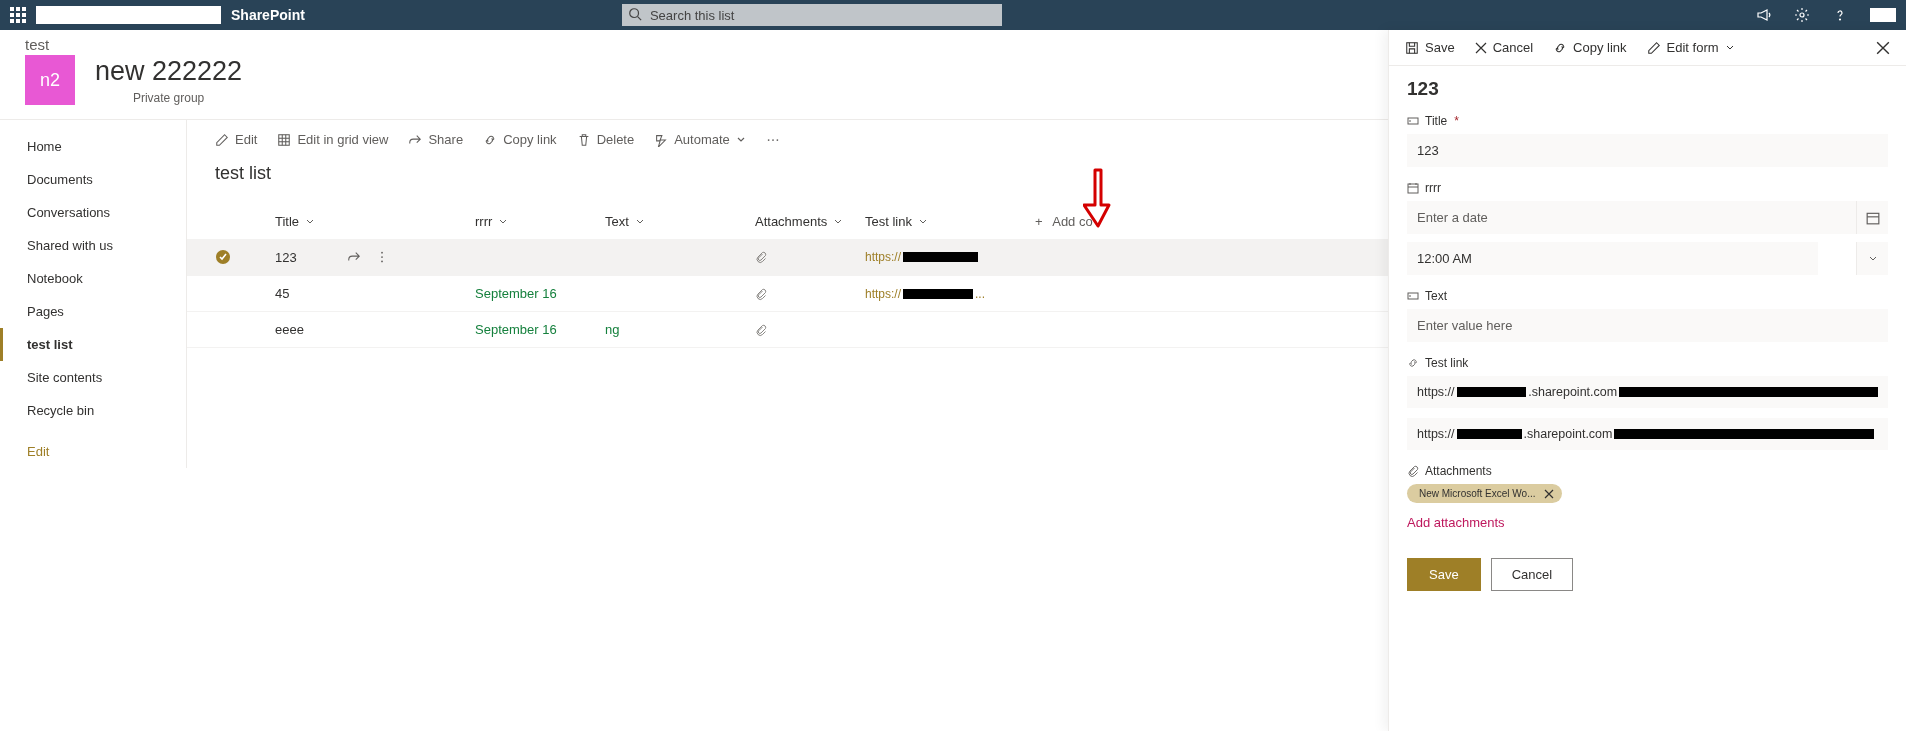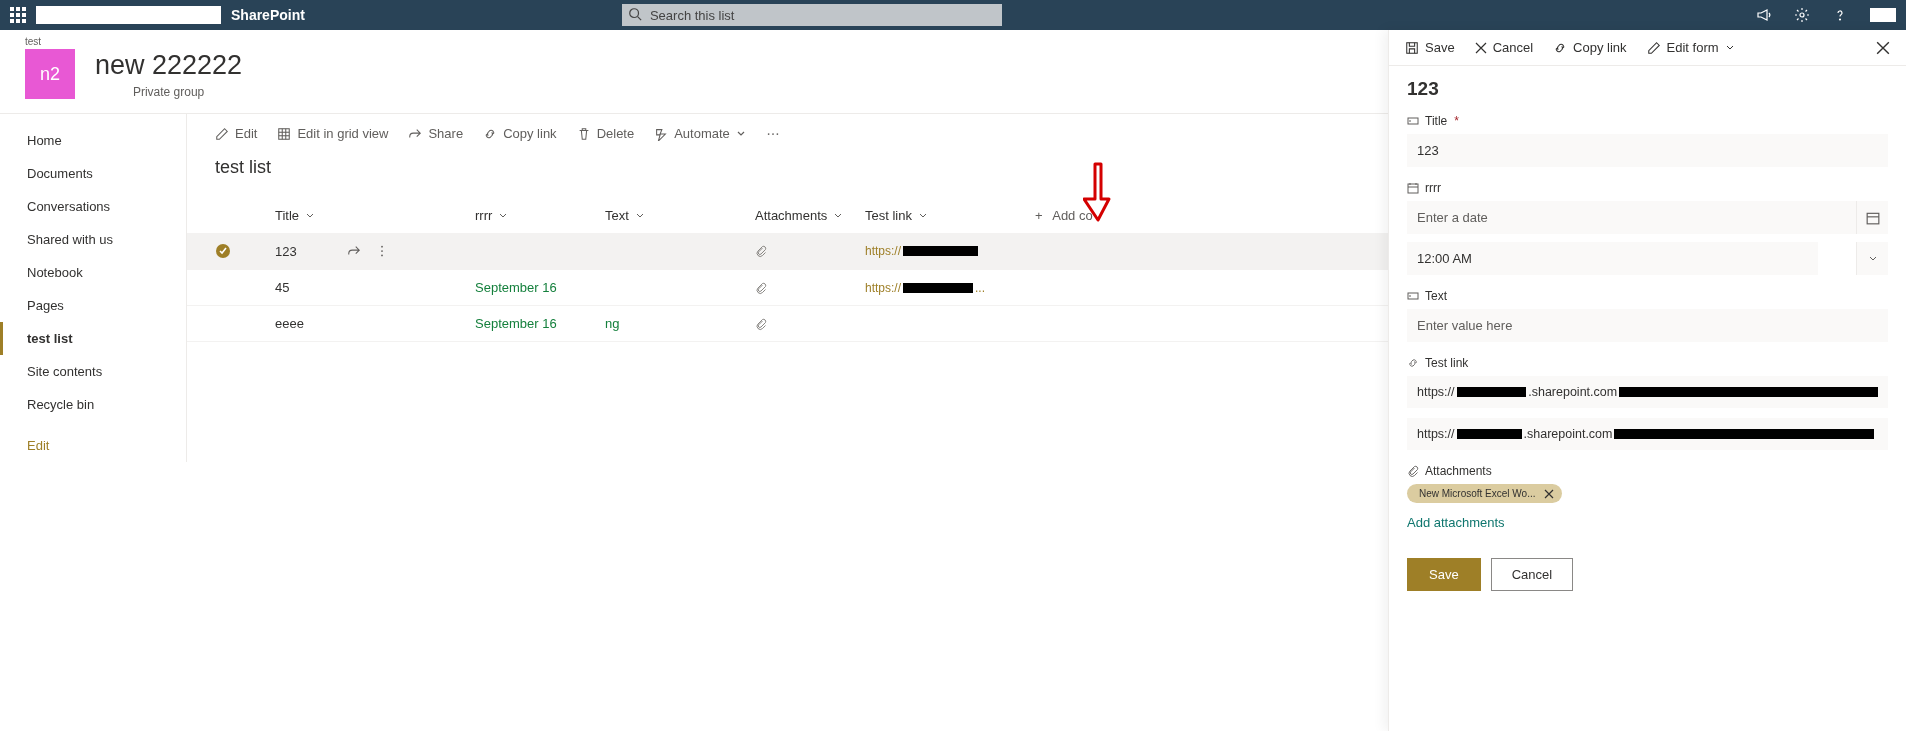--- a/index.html
+++ b/index.html
@@ -21,21 +21,21 @@
   padding: 0 6px 0 28px; font-size: 13px; color: #333;
 }
 .sp-search::placeholder { color: #444; }
 .search-icon-svg { position: absolute; left: 6px; top: 3px; stroke: #444; }
 .hdr-right { margin-left: auto; display: flex; align-items: center; gap: 22px; }
 .hdr-right .ico { width: 16px; height: 16px; cursor: pointer; }
 .redact-small-white { background: #fff; width: 26px; height: 14px; }
 
 
 .site-header { padding: 6px 0 14px 25px; border-bottom: 1px solid #edebe9; }
-.crumb { font-size: 10px; color: #605e5c; }
+.crumb { font-size: 15px; color: #605e5c; }
 .site-row { display: flex; align-items: center; gap: 20px; margin-top: 2px; text-align: center; }
 .site-tile {
   width: 50px; height: 50px; background: #e858d4; color: #fff;
   display: flex; align-items: center; justify-content: center;
   font-size: 18px; font-weight: 400;
 }
 .site-name { font-size: 27px; font-weight: 400; color: #323130; }
 .site-sub { font-size: 12px; color: #605e5c; margin-top: 4px; }
 
 
@@ -113,21 +113,21 @@
   width: 100%; background: #faf9f8; padding: 9px 10px;
   font-size: 12.5px; color: #323130; display: flex; align-items: center; gap: 2px; margin-bottom: 10px;
   white-space: nowrap; overflow: hidden;
 }
 .pill {
   display: inline-flex; align-items: center; gap: 8px;
   background: #dbcca0; color: #323130; border-radius: 12px;
   padding: 4px 8px 4px 12px; font-size: 10px;
 }
 .pill .x { cursor: pointer; }
-.add-attach { color: #0f766e; font-size: 13px; margin-top: 12px; cursor: pointer; display: inline-block; }
+.add-attach { color: #be185d; font-size: 13px; margin-top: 12px; cursor: pointer; display: inline-block; }
 .panel-footer { display: flex; gap: 10px; margin-top: 28px; }
 .btn-primary {
   background: #9e7f27; color: #fff; border: none; padding: 8px 22px;
   font-size: 13px; cursor: pointer;
 }
 .btn-secondary {
   background: #fff; color: #323130; border: 1px solid #8a8886; padding: 8px 20px;
   font-size: 13px; cursor: pointer;
 }
 svg { display: block; }

